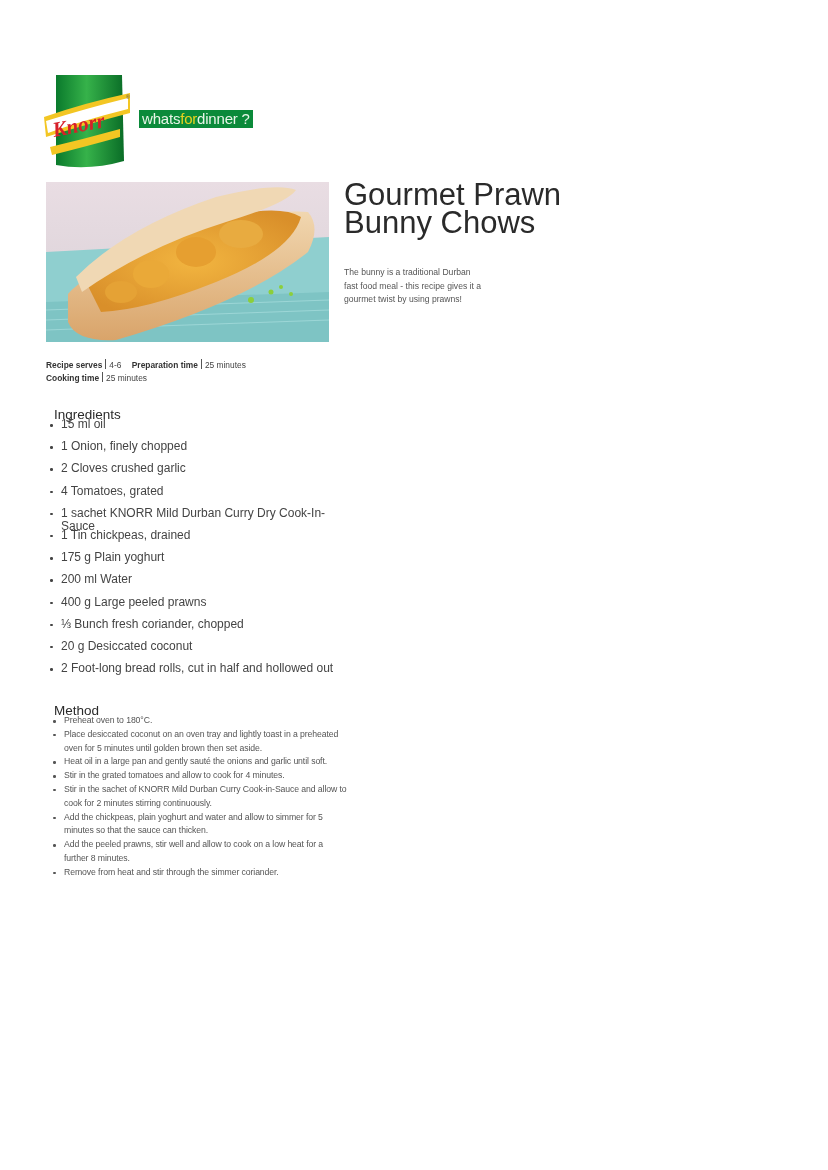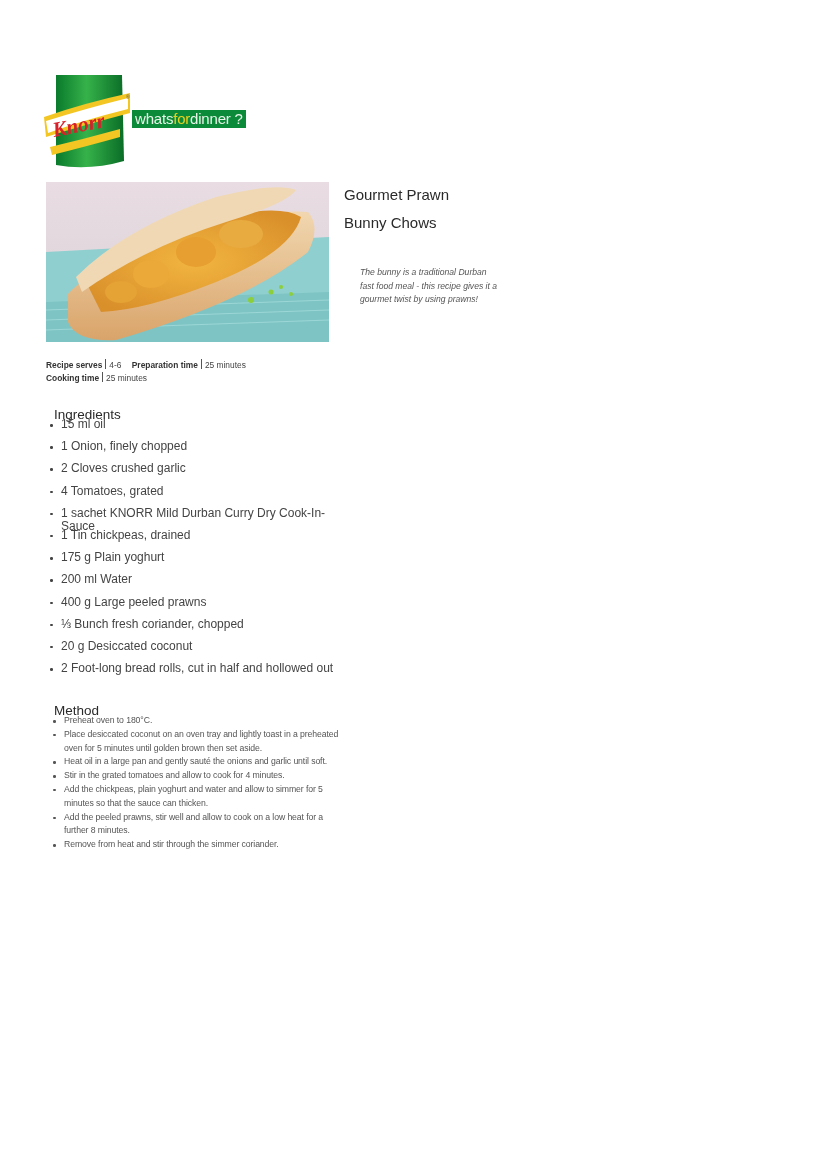--- a/index.html
+++ b/index.html
@@ -2,33 +2,33 @@
 <html><head>
   <meta charset="utf-8">
   <style>
     html, body { margin:0; padding:0; background:#ffffff; }
     body { width:828px; height:1170px; position:relative; overflow:hidden;
            font-family:"Liberation Sans", sans-serif; color:#333; }
 
     
     .logo { position:absolute; left:44px; top:73px; width:236px; height:100px; }
     .knorr-badge { position:absolute; left:0; top:0; width:88px; height:98px; }
-    .wfd { position:absolute; left:88px; top:37px; height:18px; padding:0 3px;
+    .wfd { position:absolute; left:95px; top:37px; height:18px; padding:0 3px;
            background:#0b8a3a; color:#e8f5e8; font-size:15px; line-height:18px;
            letter-spacing:-0.2px; white-space:nowrap; }
     .wfd .for { color:#e8d21e; }
 
     
     .photo { position:absolute; left:46px; top:182px; width:283px; height:160px; overflow:hidden; }
 
     
     .title { position:absolute; left:344px; top:181px; width:220px; margin:0;
-             font-size:15px; font-weight:normal; line-height:28px; color:#2a2a2a; }
-    .intro { position:absolute; left:360px; top:266px; width:160px; margin:0;
-             font-size:8.6px; line-height:13.5px; color:#555;font-style:italic; }
+             font-size:31px; font-weight:normal; line-height:28px; color:#2a2a2a; }
+    .intro { position:absolute; left:344px; top:266px; width:160px; margin:0;
+             font-size:8.6px; line-height:13.5px; color:#555; }
 
     
     .meta { position:absolute; left:46px; top:359px; font-size:8.4px; line-height:13px; color:#444; }
     .meta b { font-weight:bold; color:#333;text-align:right; }
     .meta .sep { display:inline-block; width:1px; height:10px; background:#555; margin:0 3px -1px 3px; }
     .meta .gap { display:inline-block; width:8px; }
 
     
     .h2 { position:absolute; left:46px; margin:8px; font-size:13.5px; font-weight:normal; color:#2a2a2a; }
 
@@ -139,16 +139,17 @@
   <li>20 g Desiccated coconut</li>
   <li>2 Foot-long bread rolls, cut in half and hollowed out</li>
 </ul>
 
 <h2 class="h2" style="top:695px">Method</h2>
 <ul class="method">
   <li>Preheat oven to 180°C.</li>
   <li>Place desiccated coconut on an oven tray and lightly toast in a preheated oven for 5 minutes until golden brown then set aside.</li>
   <li>Heat oil in a large pan and gently sauté the onions and garlic until soft.</li>
   <li>Stir in the grated tomatoes and allow to cook for 4 minutes.</li>
+  <li>Stir in the sachet of KNORR Mild Durban Curry Cook-in-Sauce and allow to cook for 2 minutes stirring continuously.</li>
   <li>Add the chickpeas, plain yoghurt and water and allow to simmer for 5 minutes so that the sauce can thicken.</li>
   <li>Add the peeled prawns, stir well and allow to cook on a low heat for a further 8 minutes.</li>
   <li>Remove from heat and stir through the simmer coriander.</li>
 </ul>
 
 </body></html>

